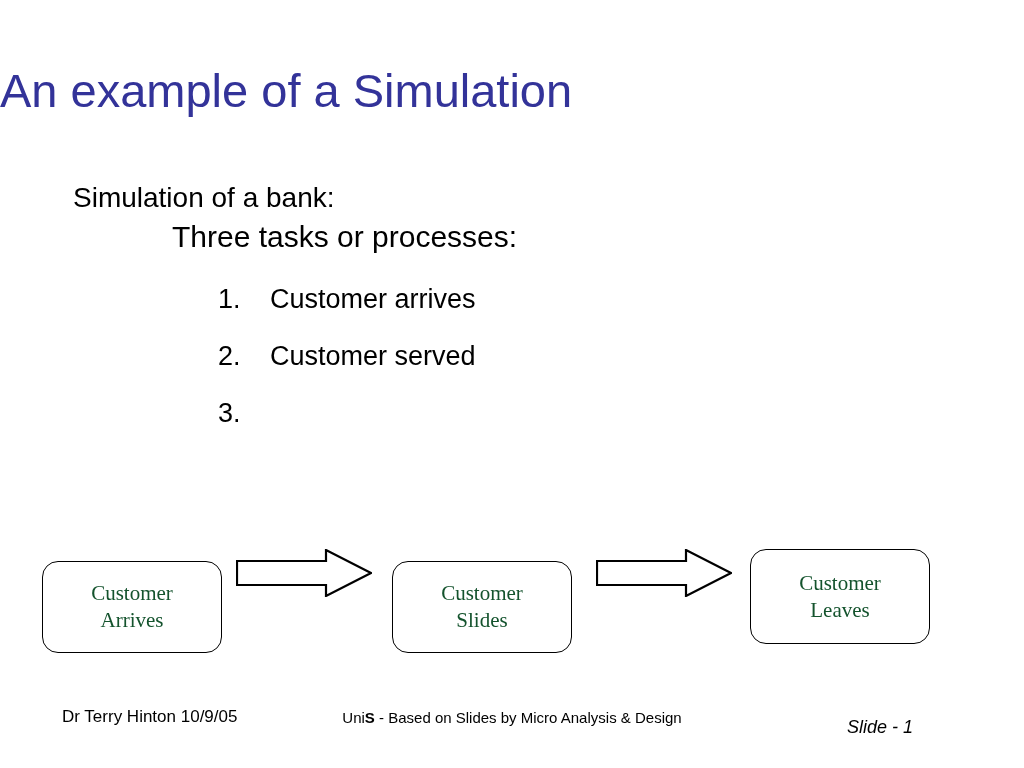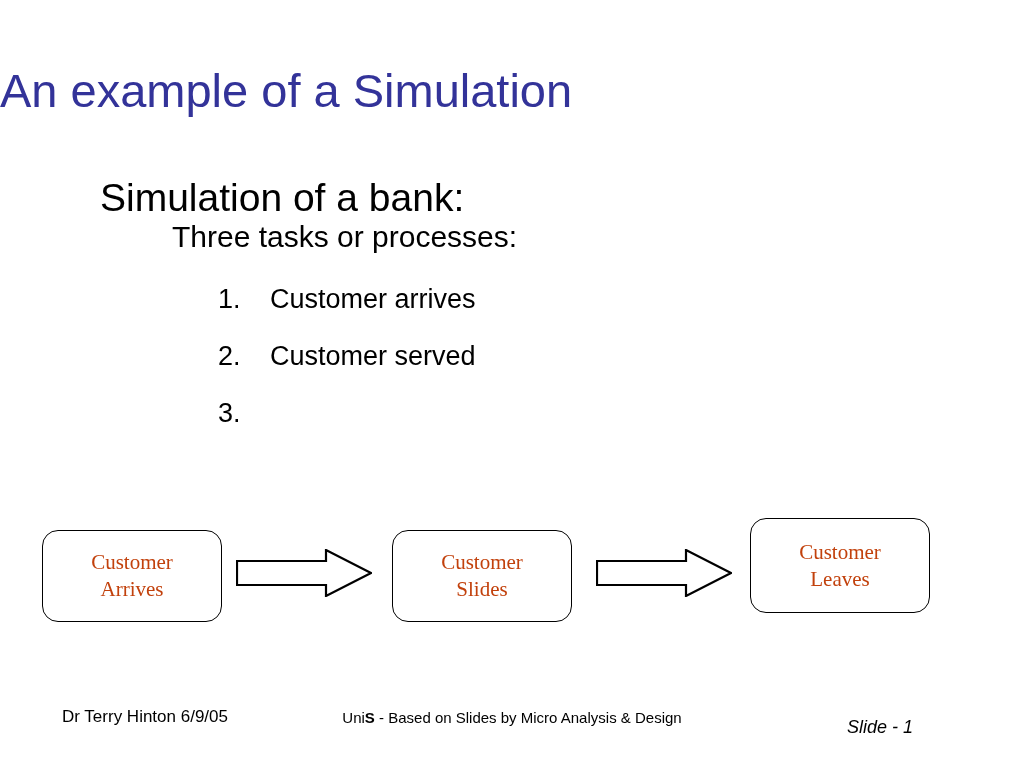--- a/index.html
+++ b/index.html
@@ -37,24 +37,24 @@
   }
 
   
   .body-block {
     position: absolute;
     left: 0;
     top: 178px;
     width: 1024px;
   }
   .lvl1 {
-    font-size: 39px;
+    font-size: 28px;
     line-height: 40px;
     color: #000000;
-    padding-left: 100px;
+    padding-left: 73px;
     white-space: nowrap;
   }
   .lvl2 {
     font-size: 30px;
     line-height: 38px;
     color: #000000;
     padding-left: 172px;
     white-space: nowrap;
   }
 
@@ -90,26 +90,27 @@
 
   .proc-box {
     position: absolute;
     box-sizing: border-box;
     background: #ffffff;
     border: 1.5px solid #000000;
     border-radius: 16px;
     font-family: "Liberation Serif", serif;
     font-size: 21px;
     line-height: 27px;
-    color: #c2410c;
+    color: #14532d;
     display: flex;
     flex-direction: column;
     align-items: center;
     justify-content: center;
     text-align: center;
+    margin-top: 31px;
   }
   .proc-box .l1, .proc-box .l2 { display: block; }
 
   #box-arrives { left: 42px;  top: 530px; width: 180px; height: 92px; }
   #box-served  { left: 392px; top: 530px; width: 180px; height: 92px; }
   #box-leaves  { left: 750px; top: 518px; width: 180px; height: 95px; }
 
   .block-arrow {
     position: absolute;
     display: block;
@@ -211,21 +212,21 @@
     </svg>
 
     <div class="proc-box" id="box-leaves">
       <span class="l1">Customer</span>
       <span class="l2">Leaves</span>
     </div>
 
   </div>
 
   <div class="footer">
-    <div class="footer-left">Dr Terry Hinton  6/9/05</div>
+    <div class="footer-left">Dr Terry Hinton  10/9/05</div>
 
     <div class="footer-center">
       <span>Uni</span><b>S</b><span> - Based on Slides by Micro Analysis &amp; Design</span>
     </div>
 
     <div class="footer-right">Slide - 1</div>
   </div>
 
 </div>
 

